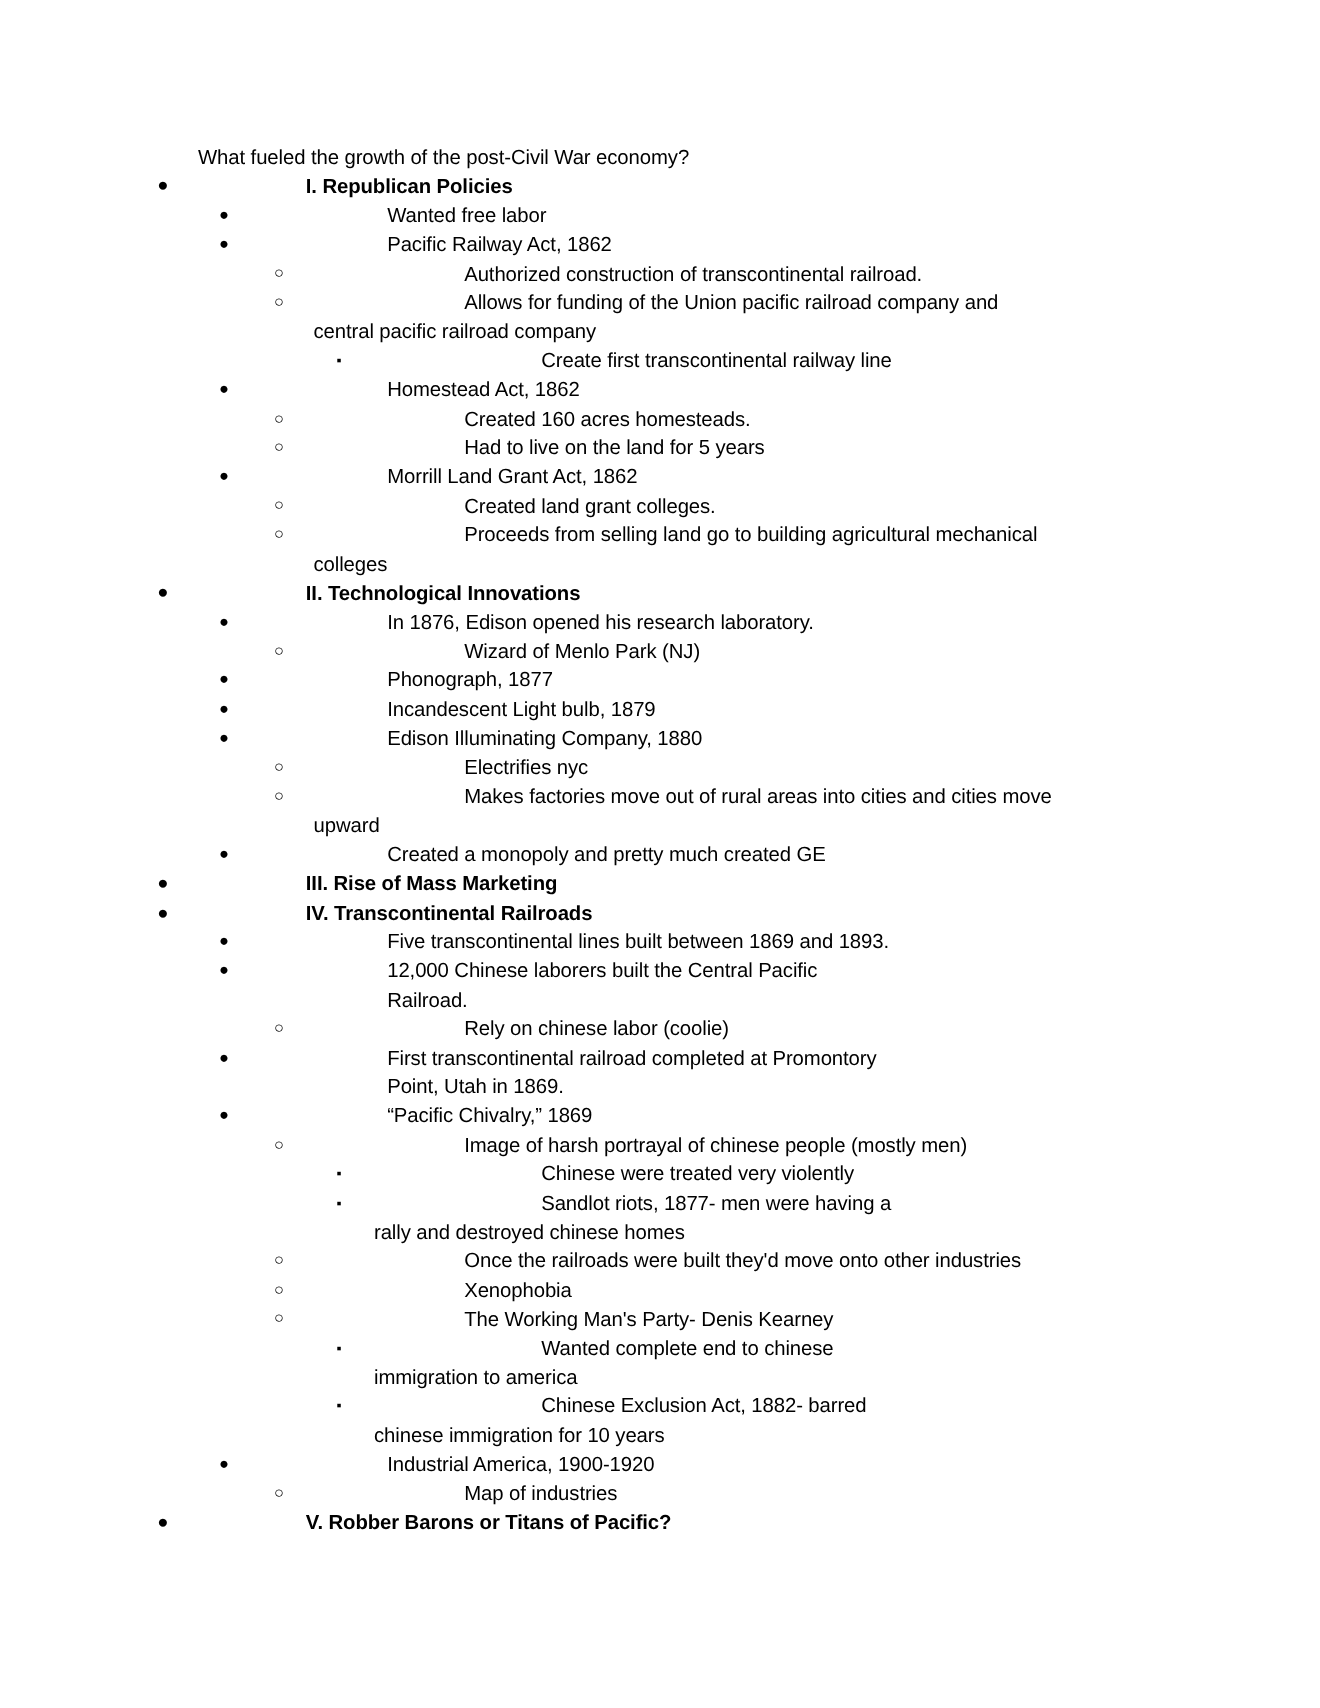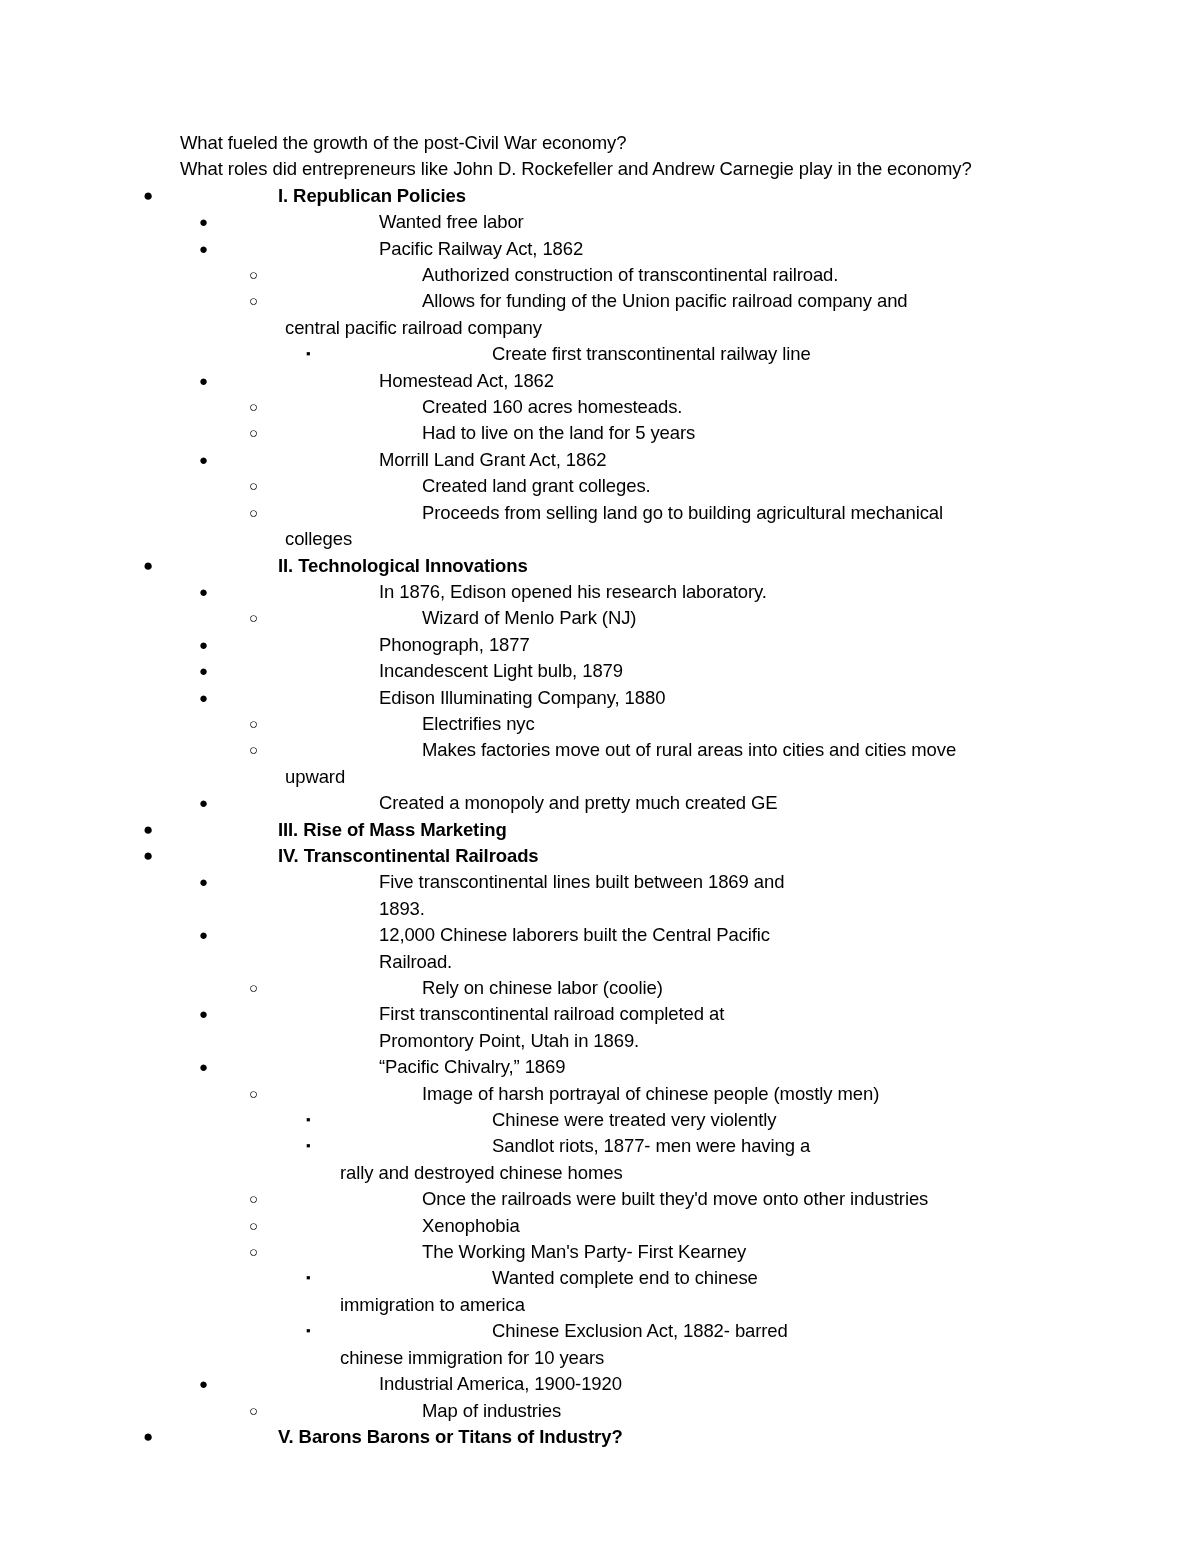--- a/index.html
+++ b/index.html
@@ -50,37 +50,36 @@
   }
   .txt {
     display: block;
     line-height: 26.4px;
   }
   
   .lvl1 > .bullet { left: 143px; font-size: 17px; }
   .lvl1 > .txt    { padding-left: 278px; padding-right: 160px; font-weight: bold; }
   
   .lvl2 > .bullet { left: 199px; font-size: 15px; }
-  .lvl2 > .txt    { padding-left: 352px; padding-right: 145px; text-indent: 0; margin-left: 27px; }
+  .lvl2 > .txt    { padding-left: 352px; padding-right: 145px; text-indent: 0; }
   
   .lvl3 > .bullet { left: 249px; font-size: 15px; }
   .lvl3 > .txt    { padding-left: 285px; text-indent: 137px; }
   
   .lvl4 > .bullet { left: 306px; font-size: 13px; }
   .lvl4 > .txt    { padding-left: 340px; padding-right: 150px; text-indent: 152px; }
 </style>
 </head>
 <body>
 
 <div class="page">
   <div class="doc-body">
 
     <div>
       <p class="q-line">What fueled the growth of the post-Civil War economy?</p>
-      <p class="q-line">What roles did entrepreneurs like John D. Rockefeller and Andrew Carnegie play in the economy?</p>
     </div>
 
     <div id="outline-root">
         <div class="row lvl1">
           <span class="bullet">●</span>
           <span class="txt">I. Republican Policies</span>
         </div>
         <div class="row lvl2">
           <span class="bullet">●</span>
           <span class="txt">Wanted free labor</span>
@@ -204,38 +203,38 @@
         <div class="row lvl3">
           <span class="bullet">○</span>
           <span class="txt">Once the railroads were built they'd move onto other industries</span>
         </div>
         <div class="row lvl3">
           <span class="bullet">○</span>
           <span class="txt">Xenophobia</span>
         </div>
         <div class="row lvl3">
           <span class="bullet">○</span>
-          <span class="txt">The Working Man's Party- First Kearney</span>
+          <span class="txt">The Working Man's Party- Denis Kearney</span>
         </div>
         <div class="row lvl4">
           <span class="bullet">▪</span>
           <span class="txt">Wanted complete end to chinese immigration to america</span>
         </div>
         <div class="row lvl4">
           <span class="bullet">▪</span>
           <span class="txt">Chinese Exclusion Act, 1882- barred chinese immigration for 10 years</span>
         </div>
         <div class="row lvl2">
           <span class="bullet">●</span>
           <span class="txt">Industrial America, 1900-1920</span>
         </div>
         <div class="row lvl3">
           <span class="bullet">○</span>
           <span class="txt">Map of industries</span>
         </div>
         <div class="row lvl1">
           <span class="bullet">●</span>
-          <span class="txt">V. Barons Barons or Titans of Industry?</span>
+          <span class="txt">V. Robber Barons or Titans of Pacific?</span>
         </div>
       </div>
 
   </div>
 </div>
 
 </body></html>

